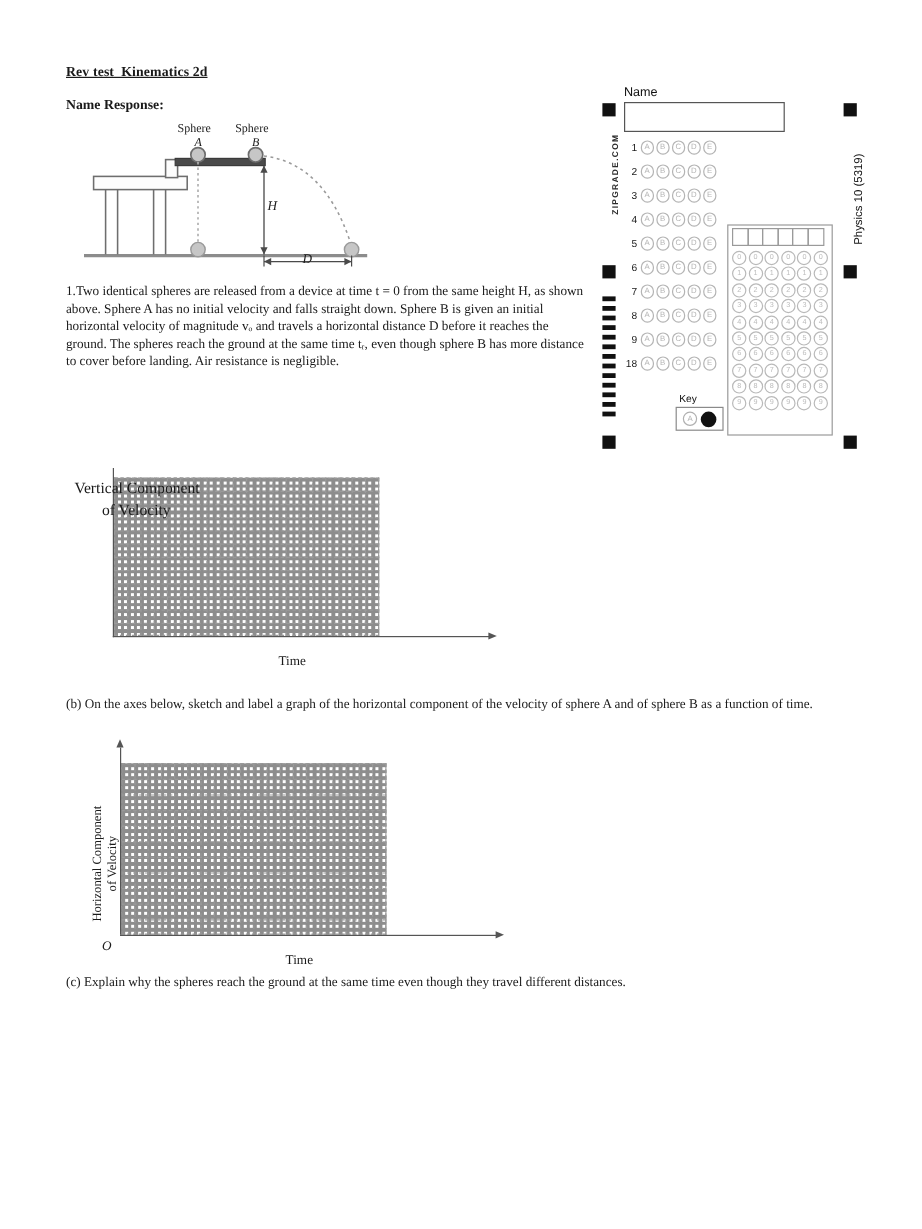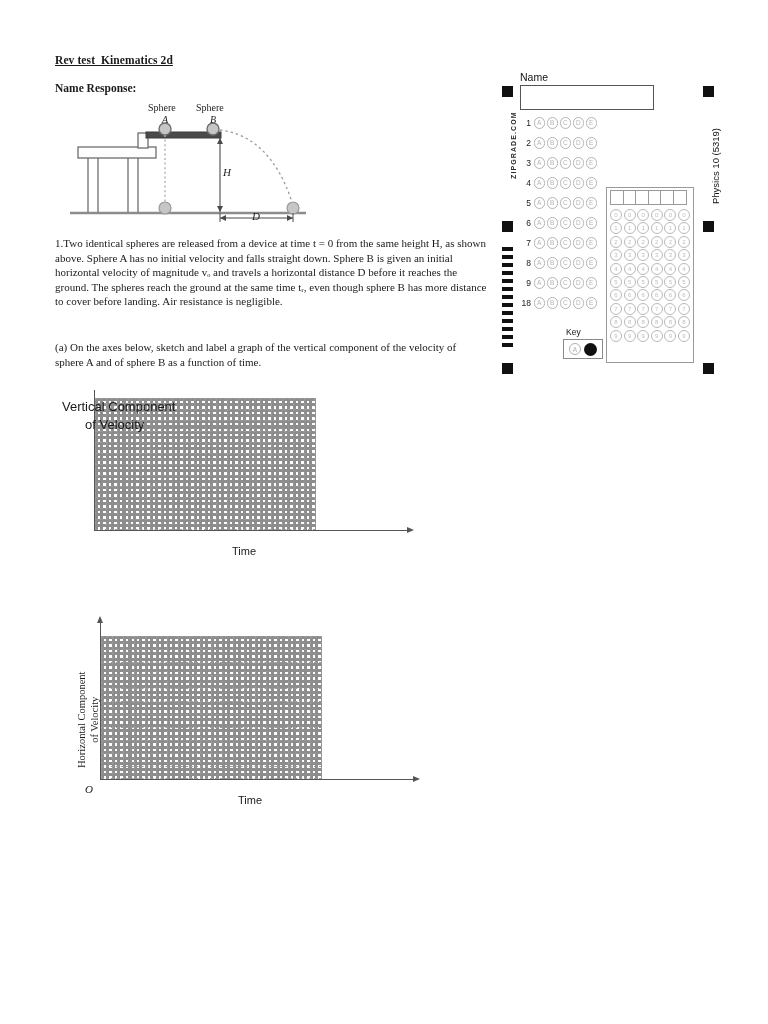--- a/index.html
+++ b/index.html
@@ -113,21 +113,21 @@
   .arrow-up {
     position: absolute;
     width: 0; height: 0;
     border-bottom: 7px solid #555;
     border-left: 3.5px solid transparent;
     border-right: 3.5px solid transparent;
   }
   .axis-title {
     position: absolute;
     font-size: 13px;
-    font-family: Liberation Sans, sans-serif;
+    font-family: Liberation Serif, serif;
     color: #1a1a1a;
     white-space: pre;
   }
   .axis-title-small {
     font-size: 11px;
   }
   .vert-label {
     position: absolute;
     font-size: 10.5px;
     font-family: "Liberation Serif", serif;
@@ -350,21 +350,20 @@
     <div class="dia-label" style="left:78px; top:2px;">Sphere</div>
     <div class="dia-label" style="left:92px; top:14px; font-style:italic;">A</div>
     <div class="dia-label" style="left:126px; top:2px;">Sphere</div>
     <div class="dia-label" style="left:140px; top:14px; font-style:italic;">B</div>
     <div class="dia-label" style="left:153px; top:66px; font-style:italic; font-size:11px;">H</div>
     <div class="dia-label" style="left:182px; top:110px; font-style:italic; font-size:11px;">D</div>
   </div>
 
   <div class="para" id="q1-text">1.Two identical spheres are released from a device at time t = 0 from the same height H, as shown above. Sphere A has no initial velocity and falls straight down. Sphere B is given an initial horizontal velocity of magnitude vₒ and travels a horizontal distance D before it reaches the ground. The spheres reach the ground at the same time tᵣ, even though sphere B has more distance to cover before landing. Air resistance is negligible.</div>
 
-  <div class="para" id="qa-text">(a) On the axes below, sketch and label a graph of the vertical component of the velocity of sphere A and of sphere B as a function of time.</div>
 
   <div class="graph" style="left:55px; top:390px; width:360px; height:170px;">
     <div class="grid-area" style="left:40px; top:8px; width:221px; height:132px;">
       <div class="gridlines-h">
         <div class="gline-h" style="top:0px;"></div>
         <div class="gline-h" style="top:11px;"></div>
         <div class="gline-h" style="top:22px;"></div>
         <div class="gline-h" style="top:33px;"></div>
         <div class="gline-h" style="top:44px;"></div>
         <div class="gline-h" style="top:55px;"></div>
@@ -404,20 +403,21 @@
     <div class="axis-y" style="left:39px; top:0px; height:141px;"></div>
 
     <div class="axis-x" style="left:39px; top:140px; width:315px;"></div>
     <div class="arrow-right" style="left:352px; top:137px;"></div>
 
     <div class="axis-title" style="left:7px; top:9px;">Vertical Component</div>
     <div class="axis-title" style="left:30px; top:27px;">of Velocity</div>
     <div class="axis-title axis-title-small" style="left:177px; top:155px;">Time</div>
   </div>
 
+  <div class="para" id="qb-text">(b) On the axes below, sketch and label a graph of the horizontal component of the velocity of sphere A and of sphere B as a function of time.</div>
 
   <div class="graph" style="left:55px; top:618px; width:370px; height:190px;">
     <div class="grid-area" style="left:46px; top:18px; width:221px; height:143px;">
       <div class="gridlines-h">
         <div class="gline-h" style="top:0px;"></div>
         <div class="gline-h" style="top:13px;"></div>
         <div class="gline-h" style="top:26px;"></div>
         <div class="gline-h" style="top:39px;"></div>
         <div class="gline-h" style="top:52px;"></div>
         <div class="gline-h" style="top:65px;"></div>
@@ -458,20 +458,21 @@
 
     <div class="axis-x" style="left:45px; top:161px; width:315px;"></div>
     <div class="arrow-right" style="left:358px; top:158px;"></div>
 
     <div class="vert-label" style="left:20px; top:150px;"><span>Horizontal Component</span><br><span>of Velocity</span></div>
 
     <div class="origin-mark" style="left:30px; top:165px;">O</div>
     <div class="axis-title axis-title-small" style="left:183px; top:176px;">Time</div>
   </div>
 
+  <div class="para" id="qc-text">(c) Explain why the spheres reach the ground at the same time even though they travel different distances.</div>
 
   <div class="zipgrade">
 
     <div class="zg-corner" style="left:2px; top:17px;"></div>
     <div class="zg-corner" style="left:203px; top:17px;"></div>
     <div class="zg-corner" style="left:2px; top:152px;"></div>
     <div class="zg-corner" style="left:203px; top:152px;"></div>
     <div class="zg-corner" style="left:2px; top:294px;"></div>
     <div class="zg-corner" style="left:203px; top:294px;"></div>
 

